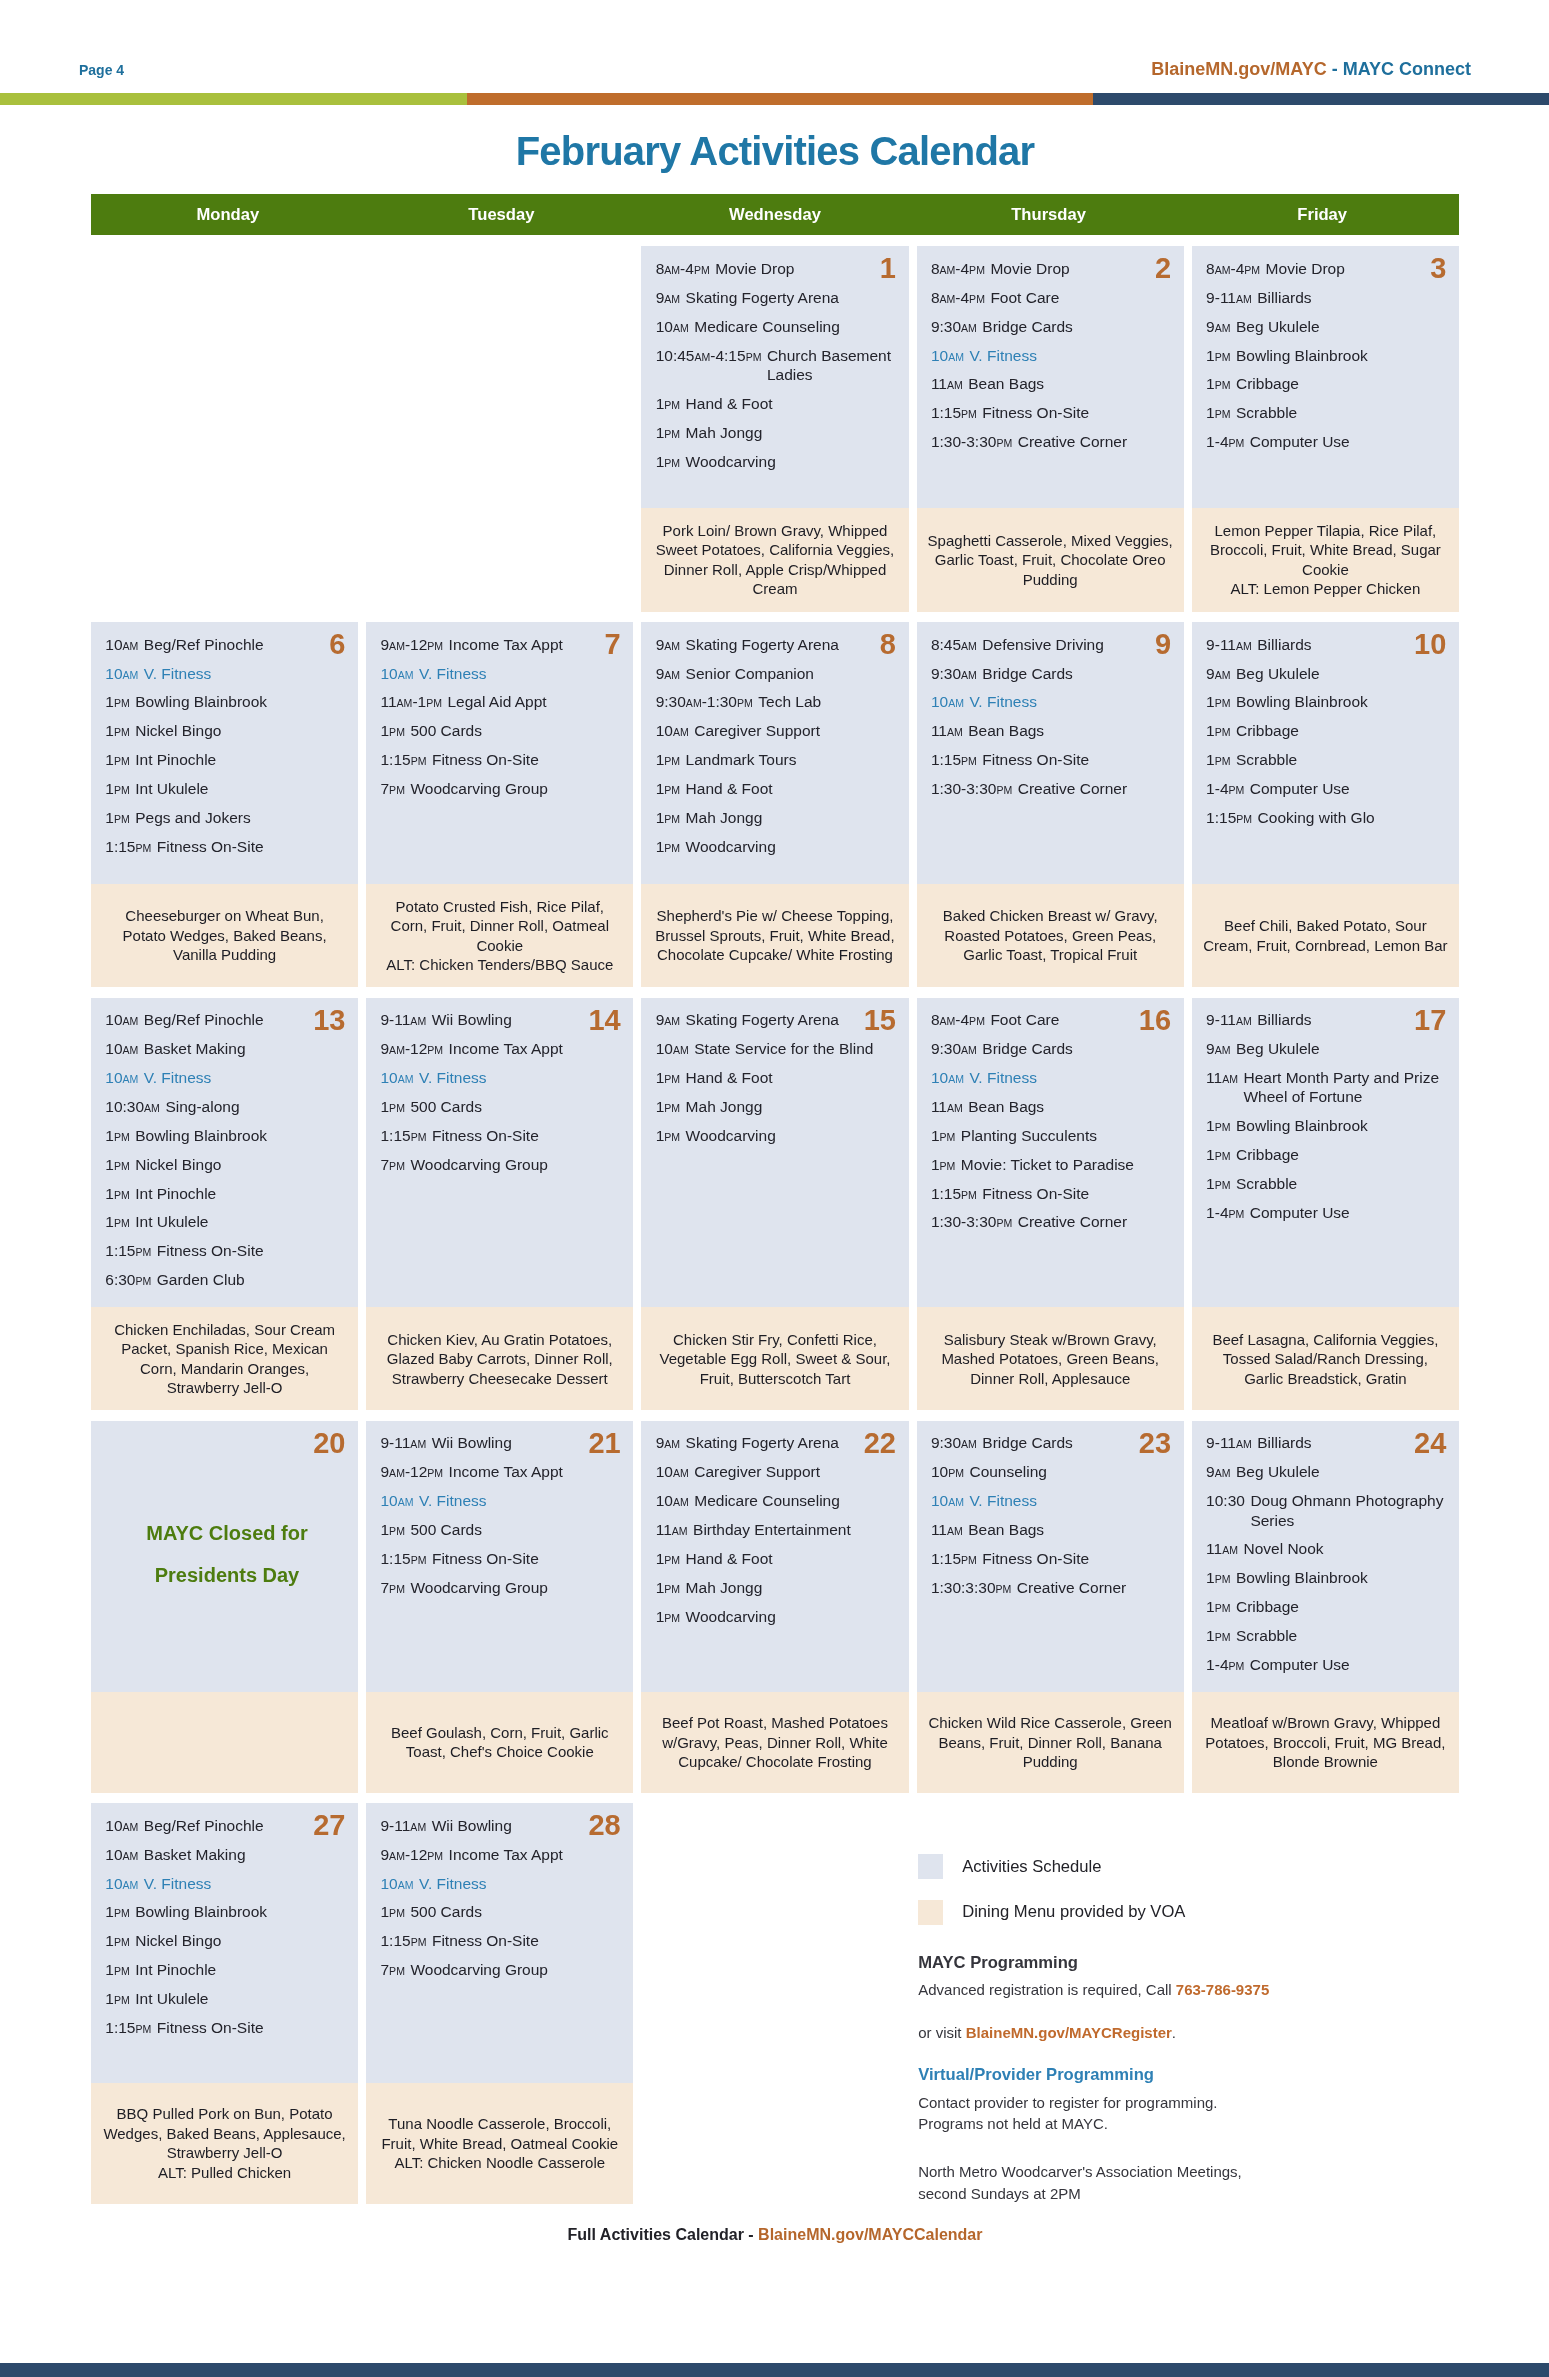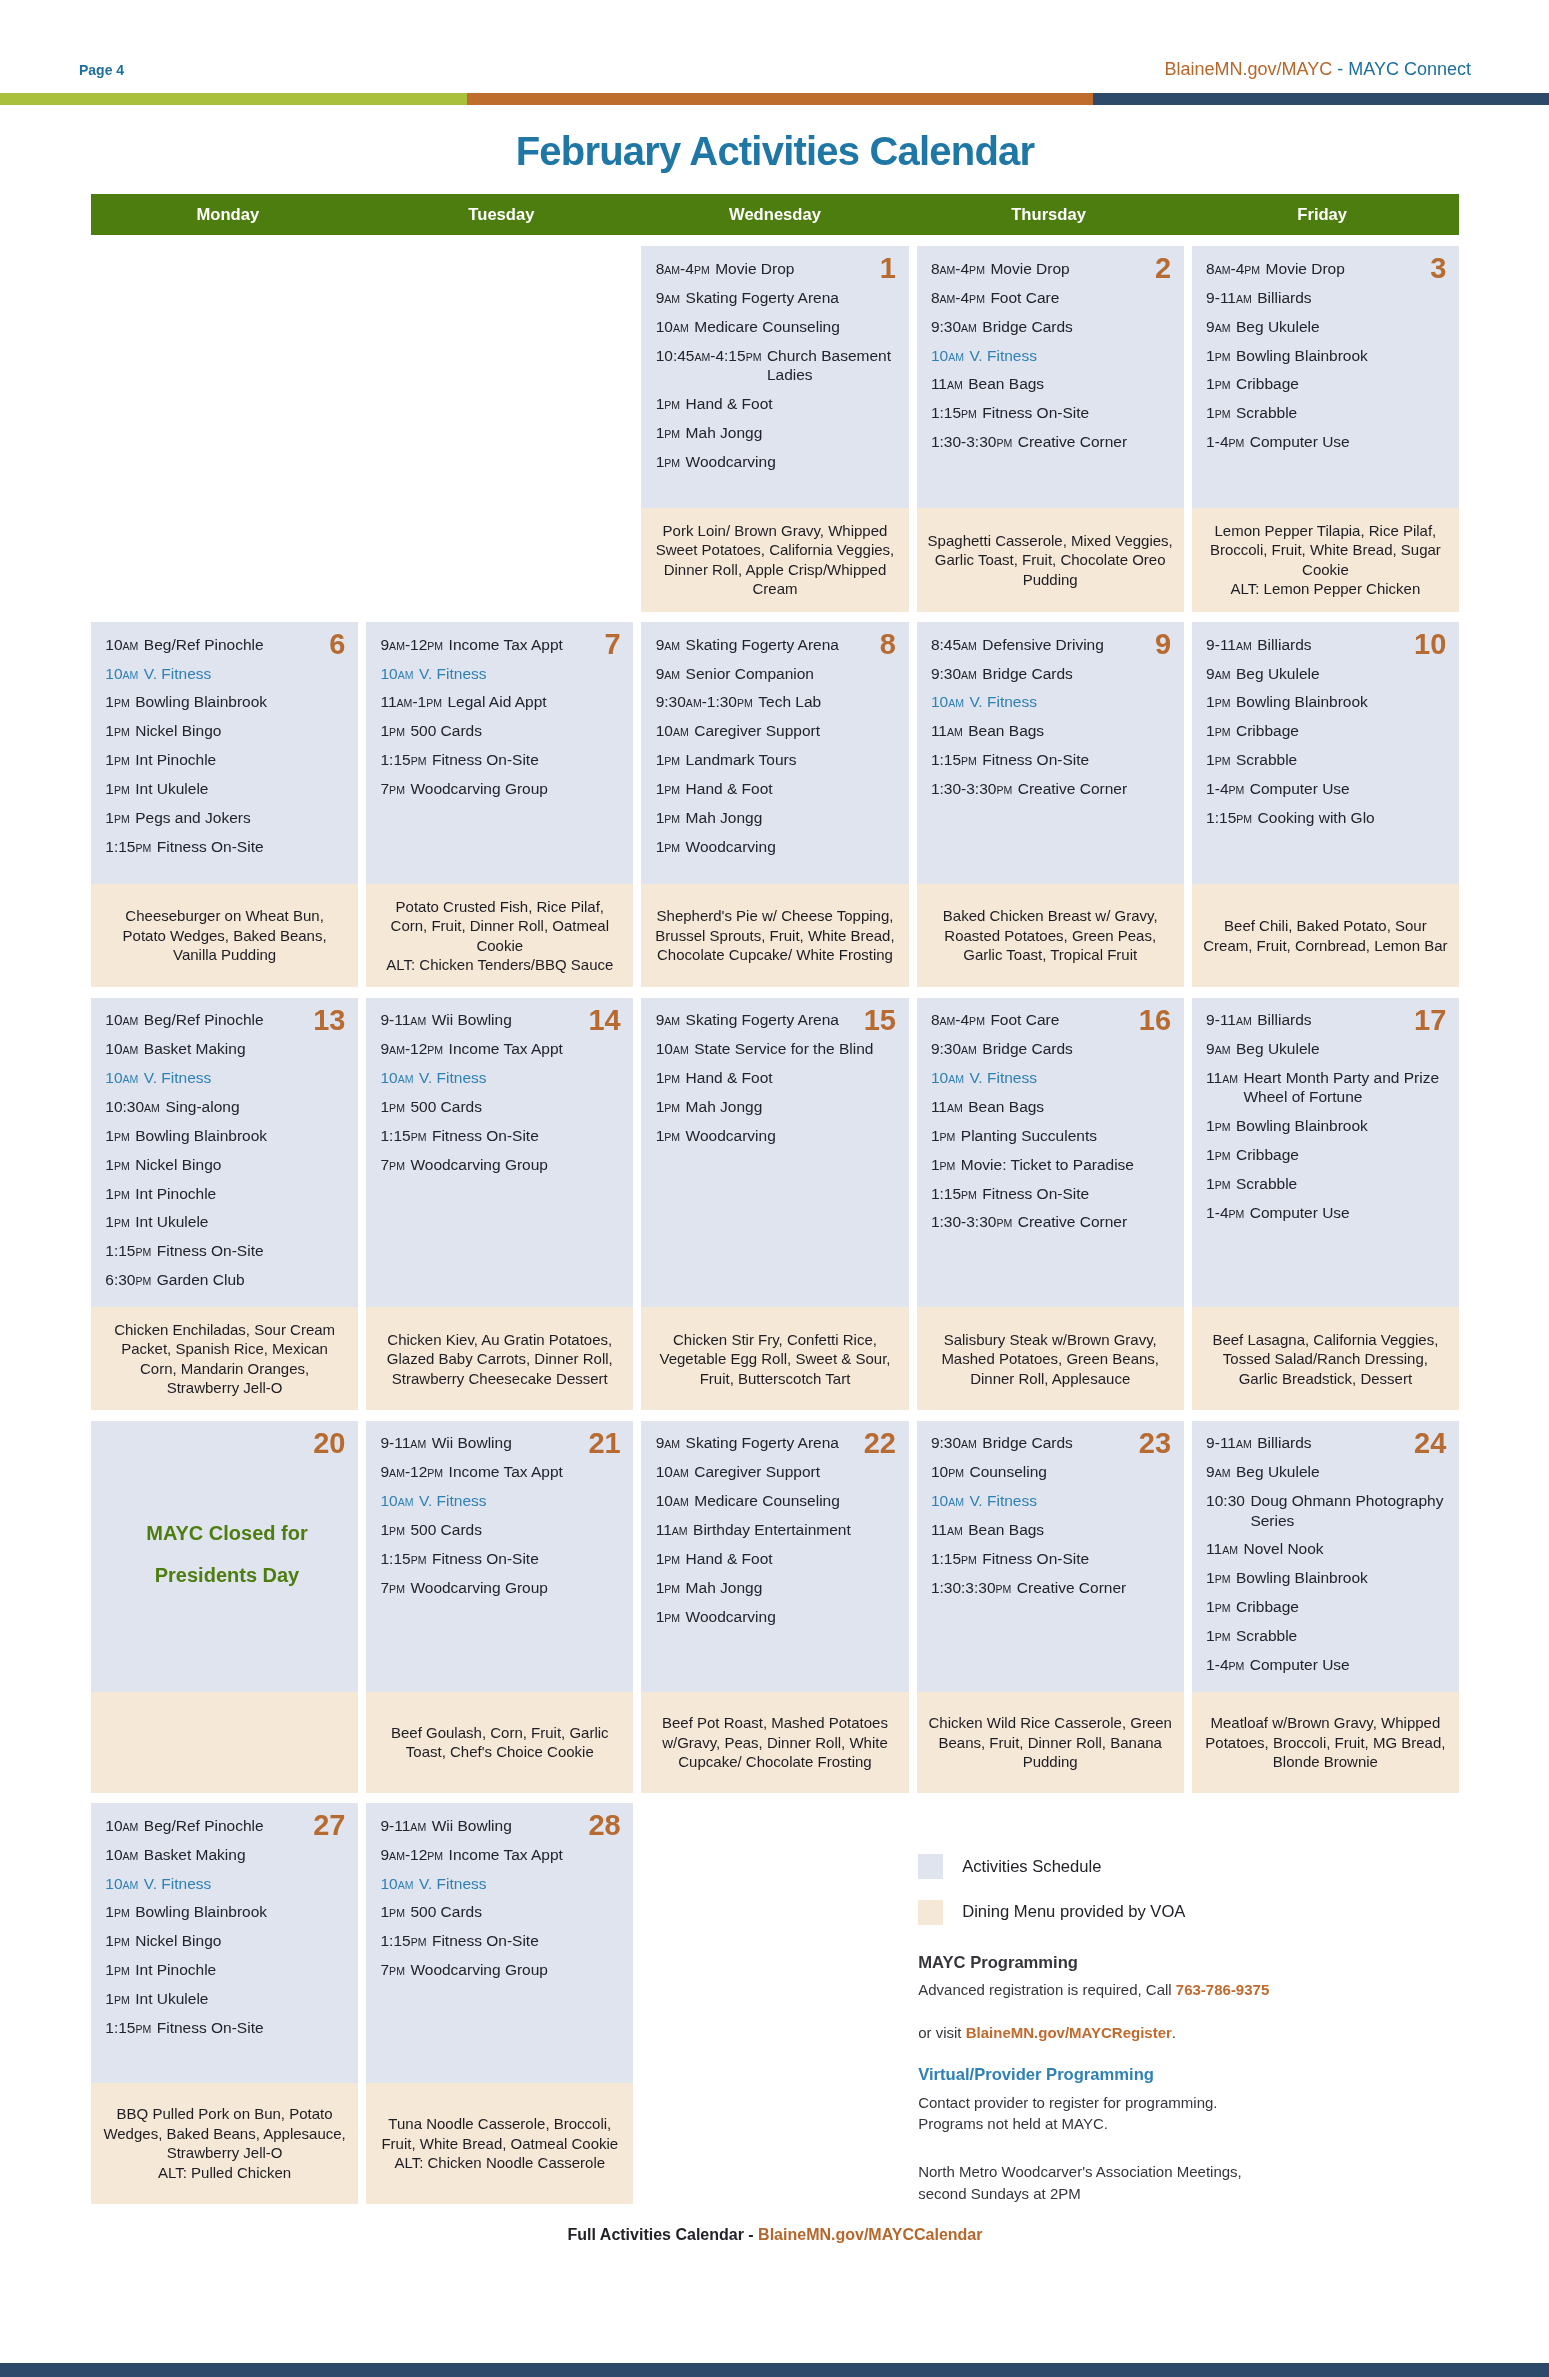--- a/index.html
+++ b/index.html
@@ -13,21 +13,21 @@
     overflow:hidden;
   }
   
   .top-header{
     display:flex;
     justify-content:space-between;
     align-items:baseline;
     margin:59px 79px 0 79px;
   }
   .page-label{font-size:14px;font-weight:bold;color:#1e6f9c;}
-  .site-line{font-size:18px;font-weight:normal;color:#1e6f9c;}
+  .site-line{font-size:18px;font-weight:bold;color:#1e6f9c;}
   .site-link{color:#b5672c;}
   .tri-bar{display:flex;height:12px;margin-top:12.7px;width:100%;}
   .tri-bar .seg-green{width:30.1%;background:#a9c03d;}
   .tri-bar .seg-orange{width:40.4%;background:#bf6d2c;}
   .tri-bar .seg-navy{width:29.5%;background:#2d4a6b;}
   
   .cal-title{
     text-align:center;
     font-size:40px;
     font-weight:bold;
@@ -616,21 +616,21 @@
             <div class="event">
               <span class="time">1<span class="ampm">PM</span></span>
               <span class="etitle">Scrabble</span>
             </div>
             <div class="event">
               <span class="time">1-4<span class="ampm">PM</span></span>
               <span class="etitle">Computer Use</span>
             </div>
           </div>
           <div class="menu-cell" style="grid-column: 5;">
-            <div class="menu-text">Beef Lasagna, California Veggies, Tossed Salad/Ranch Dressing, Garlic Breadstick, Dessert</div>
+            <div class="menu-text">Beef Lasagna, California Veggies, Tossed Salad/Ranch Dressing, Garlic Breadstick, Gratin</div>
           </div>
         </div>
         <div class="week">
           <div class="act-cell" style="grid-column: 1;">
             <div class="day-num">20</div>
             <div class="closed">MAYC Closed for Presidents Day</div>
           </div>
           <div class="menu-cell" style="grid-column: 1;">
             <div class="menu-text"></div>
           </div>

